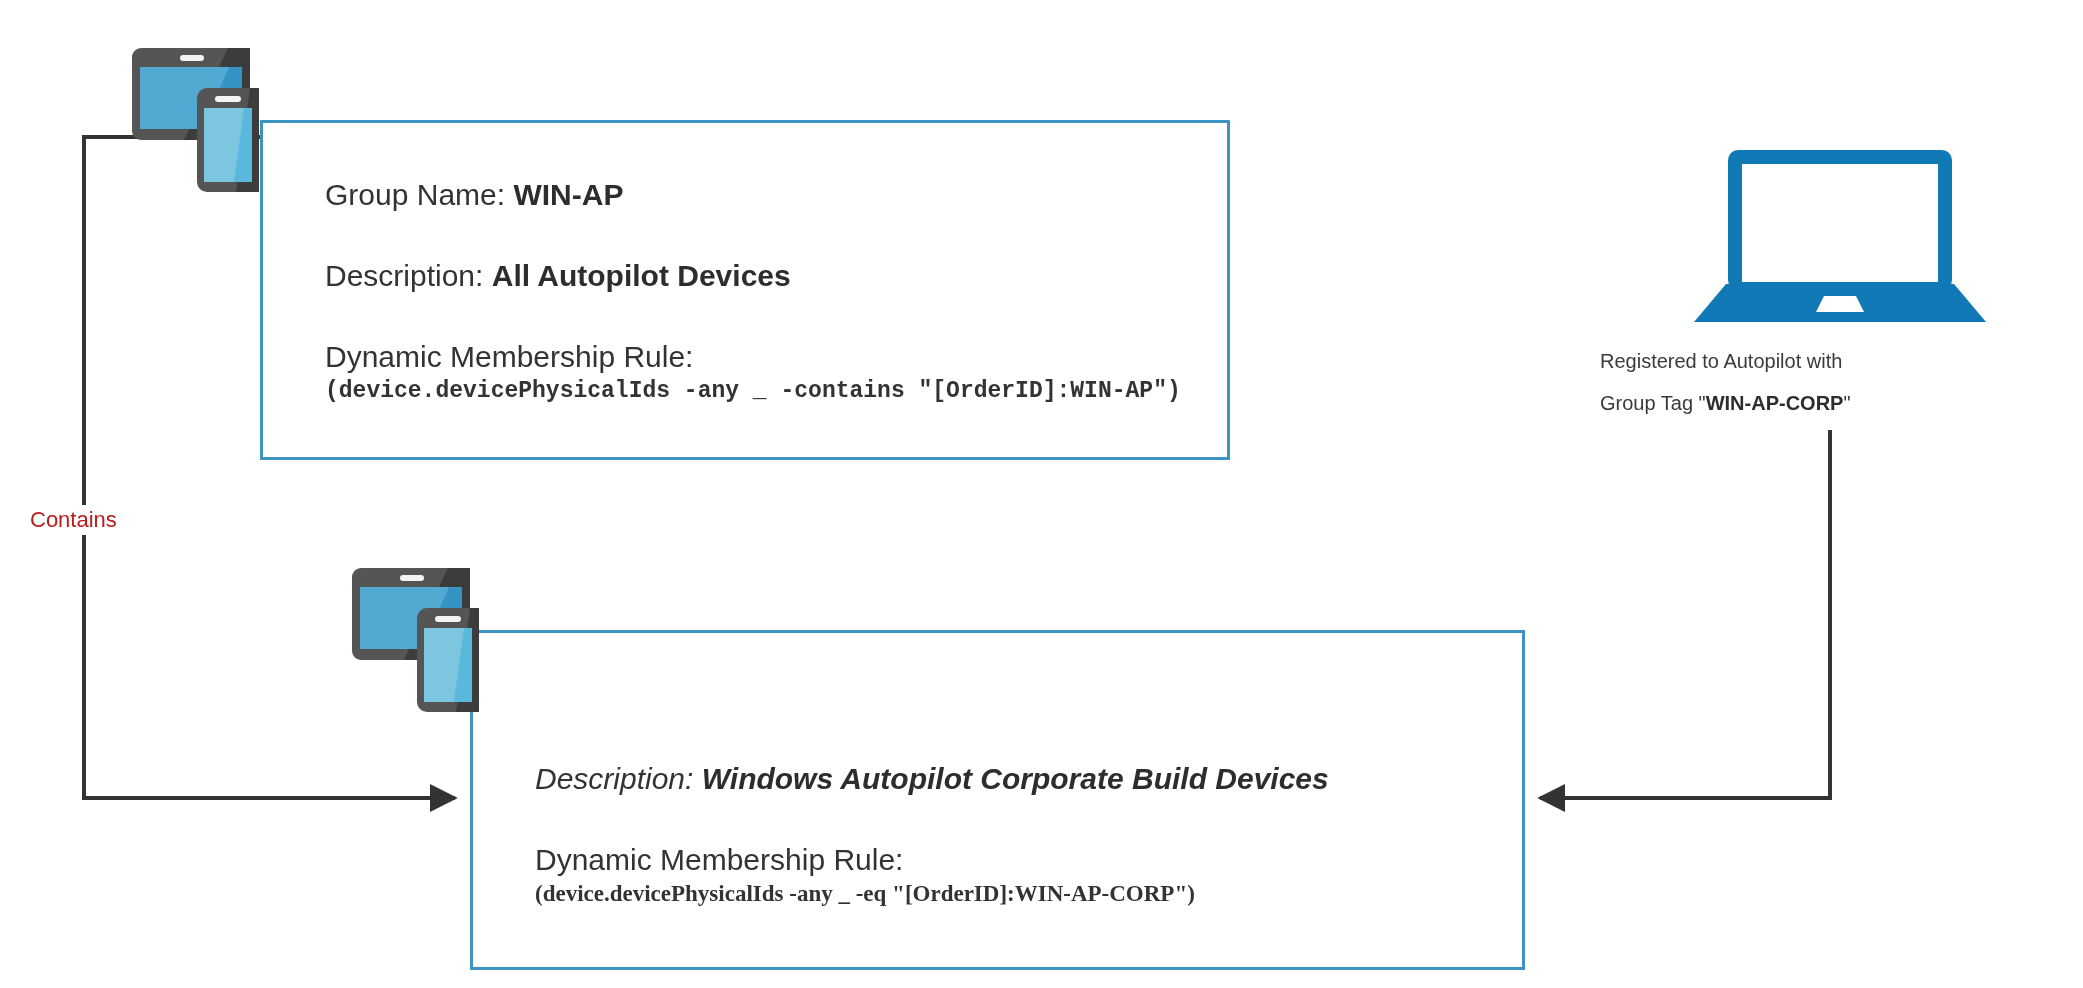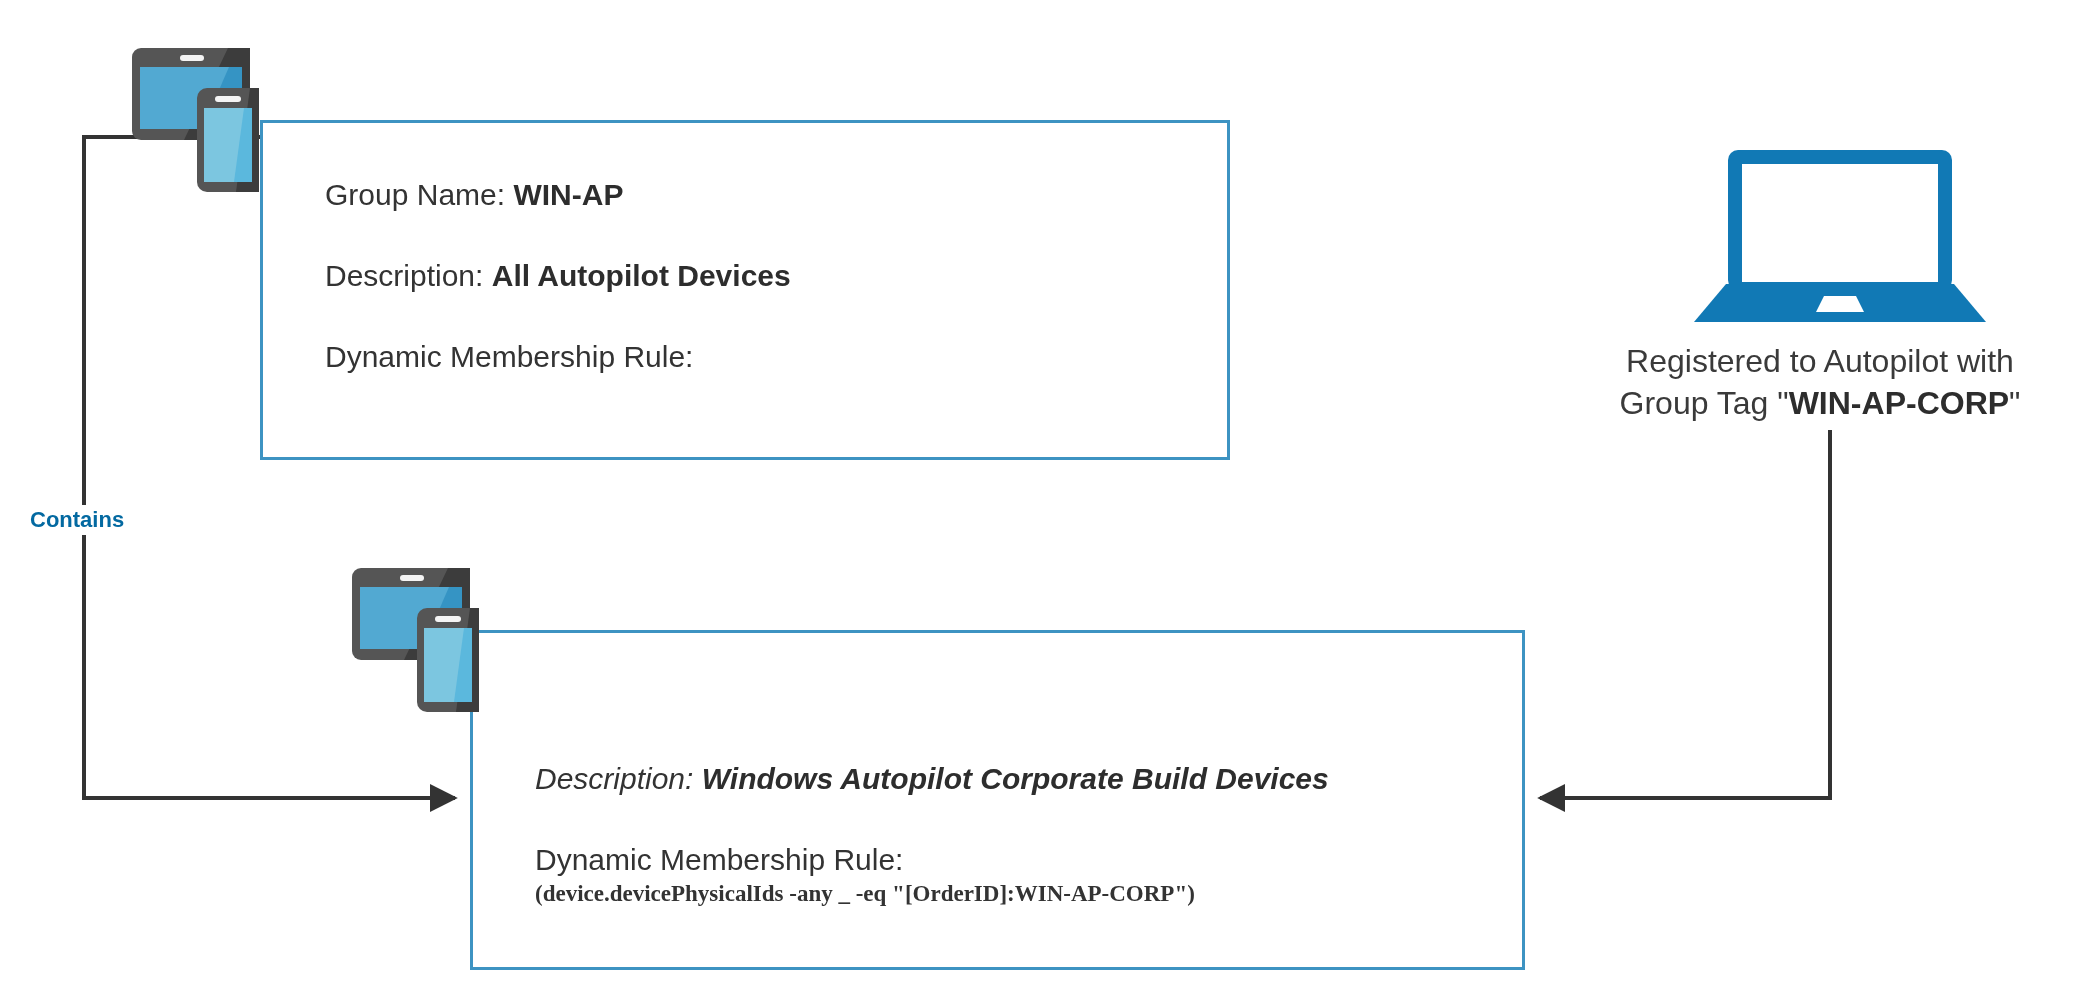--- a/index.html
+++ b/index.html
@@ -70,35 +70,35 @@
   #t2-desc { left: 535px; top: 762px; font-style: italic; }
   #t2-rule-label { left: 535px; top: 843px; }
   #t2-rule-code  { left: 535px; top: 881px; font-family: Liberation Serif, serif; }
 
   
   #contains-label {
     position: absolute;
     left: 26px;
     top: 505px;
     font-size: 22px;
-    font-weight: 700;
-    color: #0369a1;
+    font-weight: 400;
+    color: #b91c1c;
     background: #ffffff;
     padding: 2px 4px;
     white-space: nowrap;
   }
 
   
   #laptop-caption {
     position: absolute;
     left: 1600px;
     top: 340px;
     width: 440px;
-    text-align: center;
-    font-size: 32px;
+    text-align: left;
+    font-size: 20px;
     line-height: 42px;
     color: #3a3a3a;
     white-space: nowrap;
   }
   #laptop-caption b { font-weight: 700; color: #2d2d2d; }
 
   
   .icon-wrap { position: absolute; }
   #devices-icon-1 { left: 132px; top: 48px;  width: 170px; height: 160px; }
   #devices-icon-2 { left: 352px; top: 568px; width: 170px; height: 160px; }
@@ -128,20 +128,21 @@
     <b>WIN-AP</b>
   </div>
 
   <div class="box-text line-label" id="t1-desc">
     <span>Description:</span>
     <b>All Autopilot Devices</b>
   </div>
 
   <div class="box-text line-label" id="t1-rule-label">Dynamic Membership Rule:</div>
 
+  <div class="box-text rule-code" id="t1-rule-code">(device.devicePhysicalIds -any _ -contains "[OrderID]:WIN-AP")</div>
 
   <div class="group-box" id="box-win-corp"></div>
 
 
   <div class="box-text line-label" id="t2-desc">
     <span>Description:</span>
     <b>Windows Autopilot Corporate Build Devices</b>
   </div>
 
   <div class="box-text line-label" id="t2-rule-label">Dynamic Membership Rule:</div>

